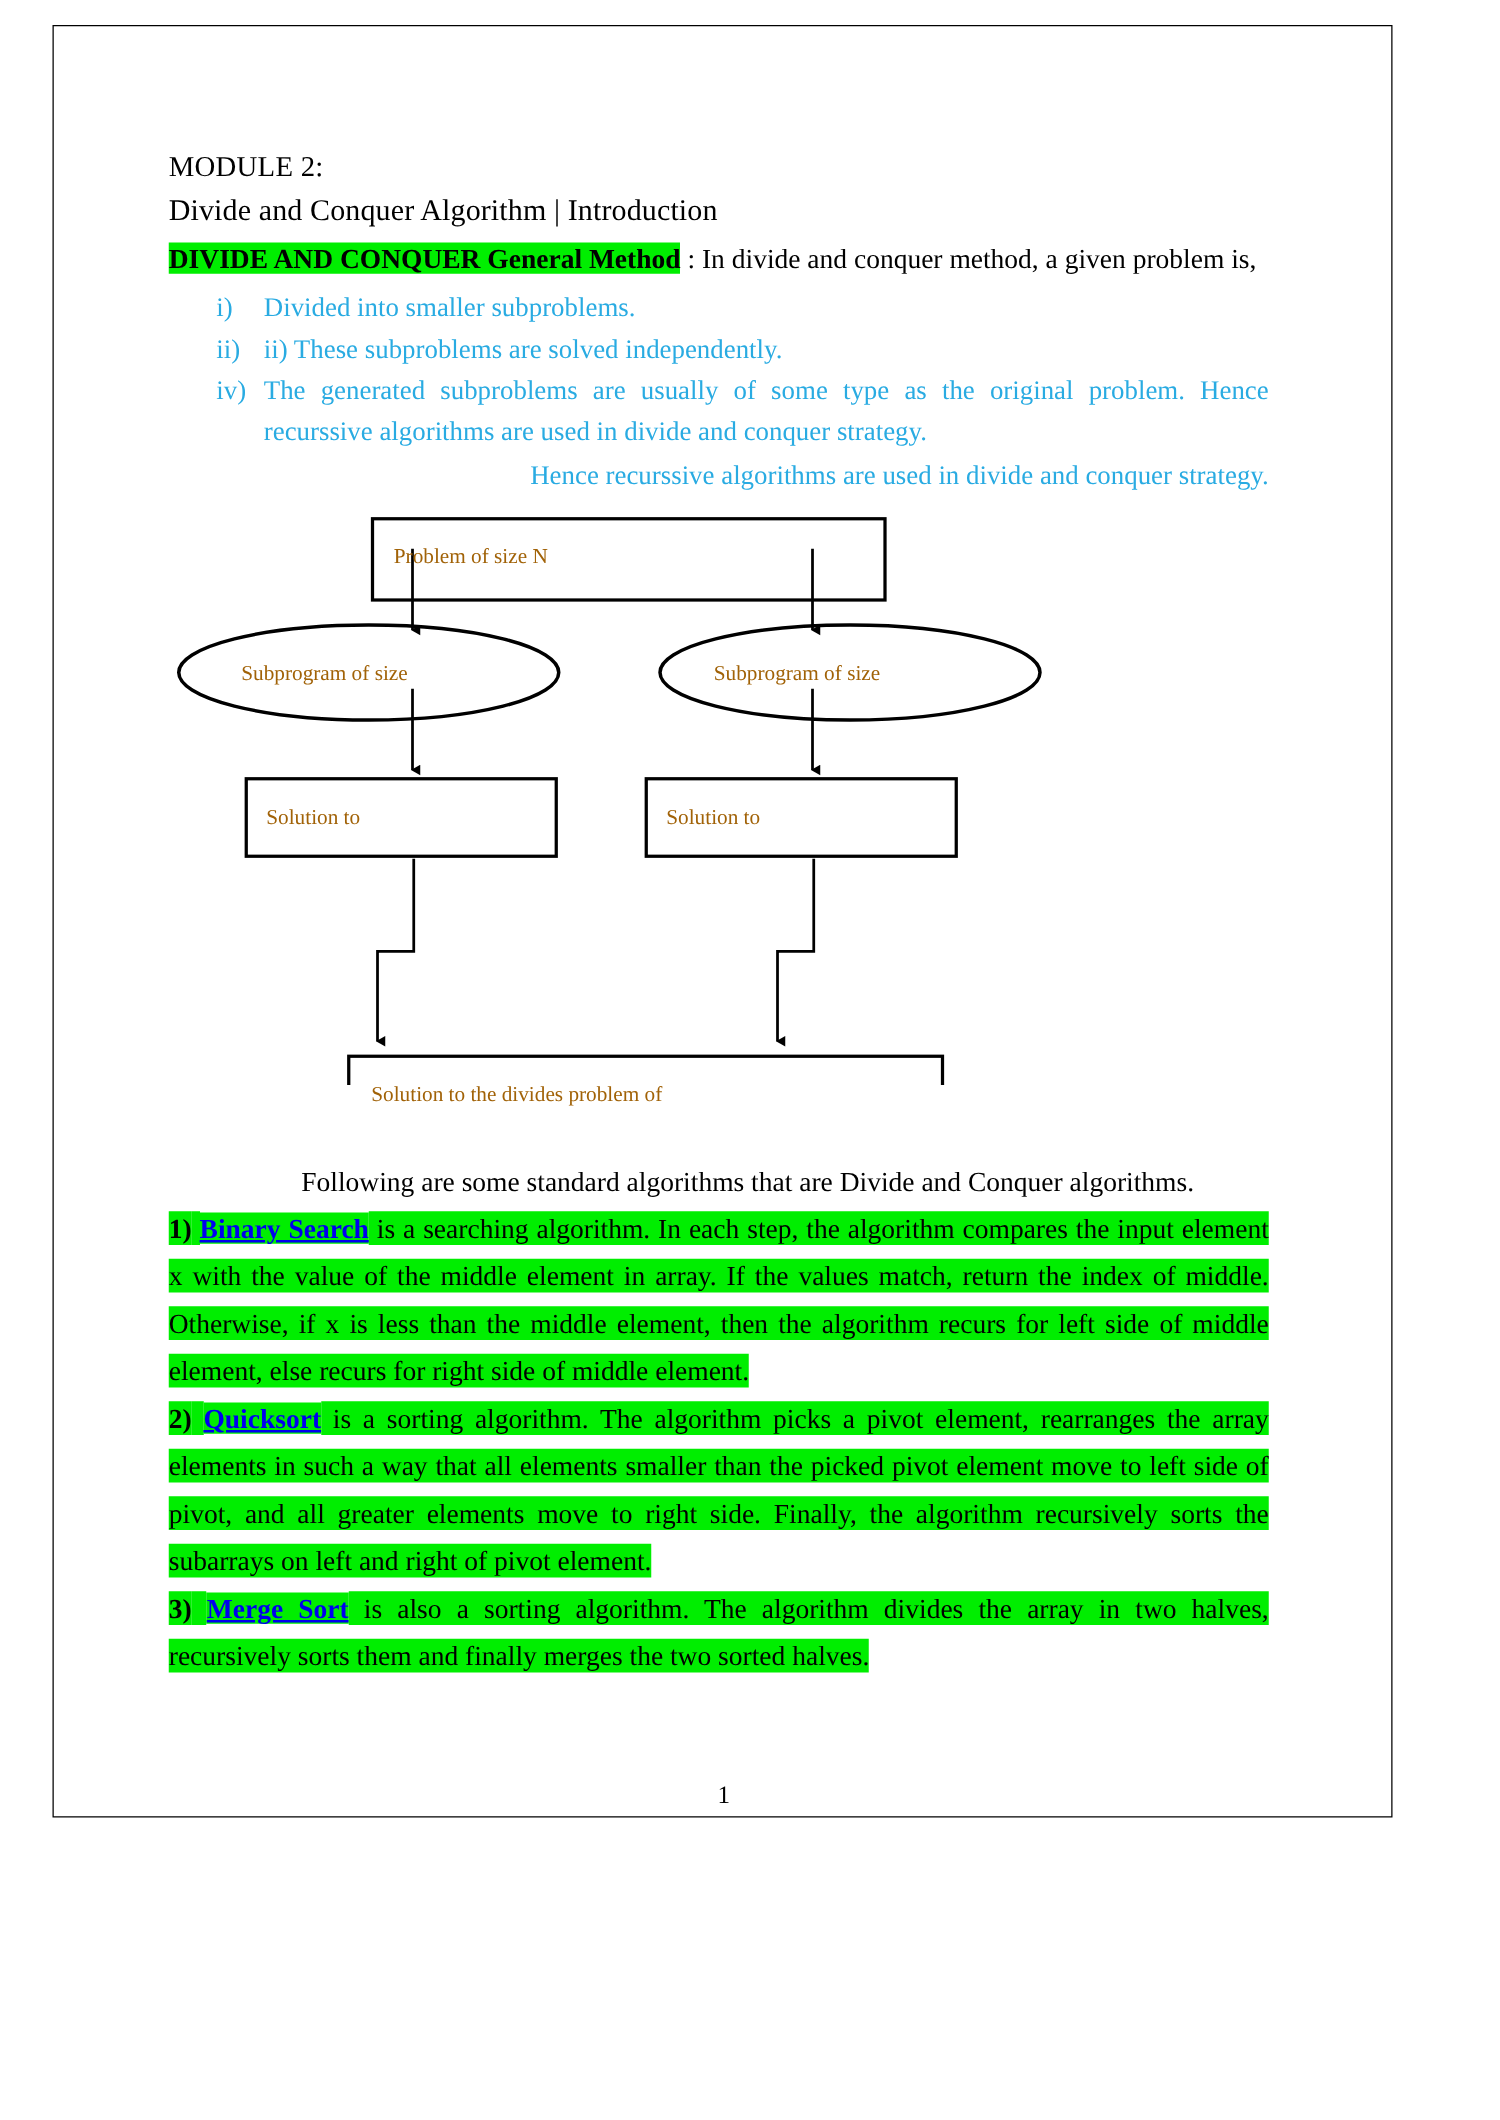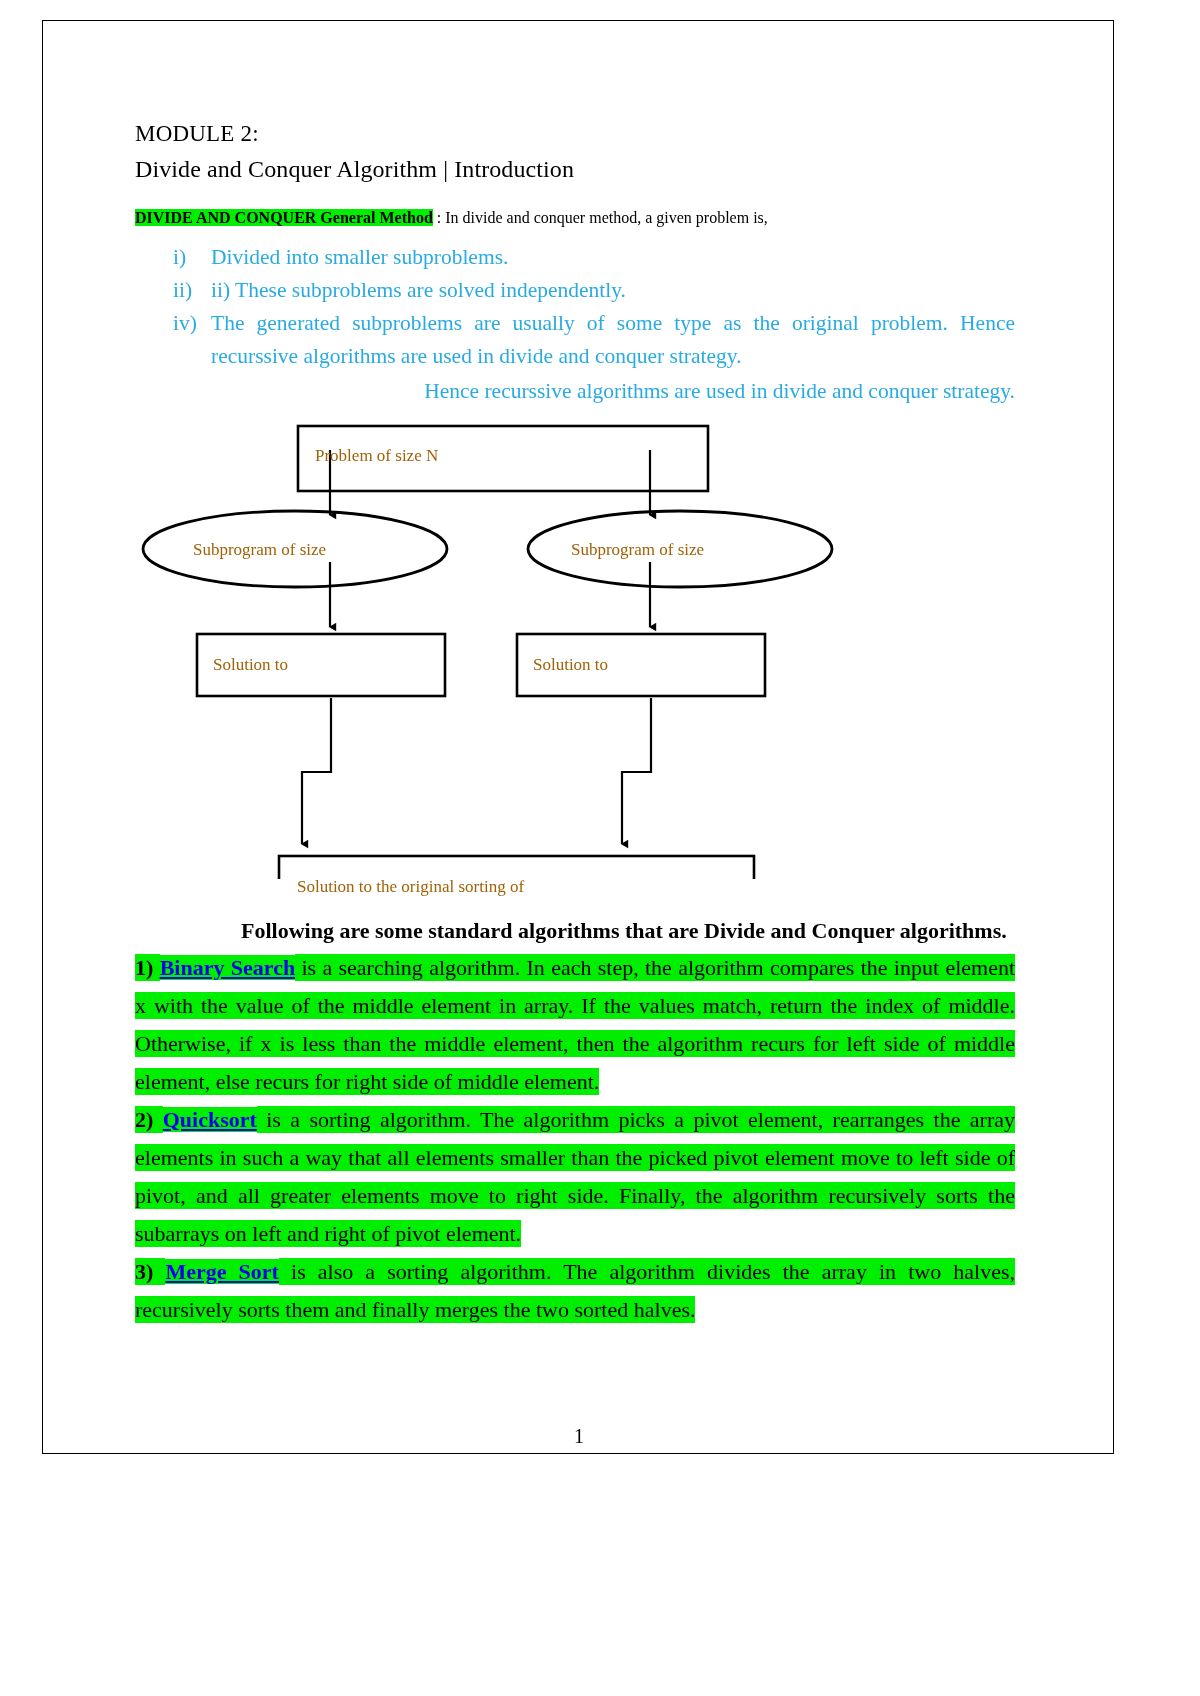--- a/index.html
+++ b/index.html
@@ -42,24 +42,24 @@
     line-height: 34px;
     letter-spacing: 0.2px;
   }
   .doc-title {
     font-size: 24px;
     font-weight: normal;
     line-height: 36px;
     letter-spacing: 0.1px;
   }
   .lead-para {
-    font-size: 16px;
+    font-size: 22px;
     line-height: 38px;
     text-align: justify;
-    margin-top: 12px;
+    margin-top: 1px;
   }
   .hl-green {
     background: #00ee00;
     box-decoration-break: clone;
     -webkit-box-decoration-break: clone;
   }
   .lead-head {
     font-weight: bold;
     background: #00ee00;
   }
@@ -114,22 +114,21 @@
     font-size: 17px;
     color: #a16207;
     white-space: nowrap;
   }
 
   
   .following-line {
     font-size: 22px;
     line-height: 36px;
     text-indent: 106px;
-    margin-top: 34px;
-    font-weight: bold;
+    margin-top: 60px;
   }
   .algo-para {
     font-size: 22px;
     line-height: 38px;
     text-align: justify;
   }
   .algo-para .num {
     font-weight: bold;
   }
   .lnk {
@@ -207,21 +206,21 @@
         <polyline points="516,284 516,358 487,358 487,430" fill="none" stroke="#000000" stroke-width="2.2" marker-end="url(#arrowhead)"></polyline>
 
         <rect x="144" y="442" width="475" height="62" fill="none" stroke="#000000" stroke-width="2.6"></rect>
       </svg>
 
       <div class="dg-label" style="left:180px; top:32px;">Problem of size N</div>
       <div class="dg-label" style="left:58px; top:126px;">Subprogram of size</div>
       <div class="dg-label" style="left:436px; top:126px;">Subprogram of size</div>
       <div class="dg-label" style="left:78px; top:241px;">Solution to</div>
       <div class="dg-label" style="left:398px; top:241px;">Solution to</div>
-      <div class="dg-label" style="left:162px; top:463px;">Solution to the original sorting of</div>
+      <div class="dg-label" style="left:162px; top:463px;">Solution to the divides problem of</div>
     </div>
 
     <div class="following-line">Following are some standard algorithms that are Divide and Conquer algorithms.</div>
 
     <div class="algo-wrap">
 
       <div class="algo-para">
         <span class="hl-green num">1)</span><span class="hl-green"> </span><a href="#" class="lnk hl-green">Binary Search</a><span class="hl-green"> is a searching algorithm. In each step, the algorithm compares the input element x with the value of the middle element in array. If the values match, return the index of middle. Otherwise, if x is less than the middle element, then the algorithm recurs for left side of middle element, else recurs for right side of middle element.</span>
       </div>
 

